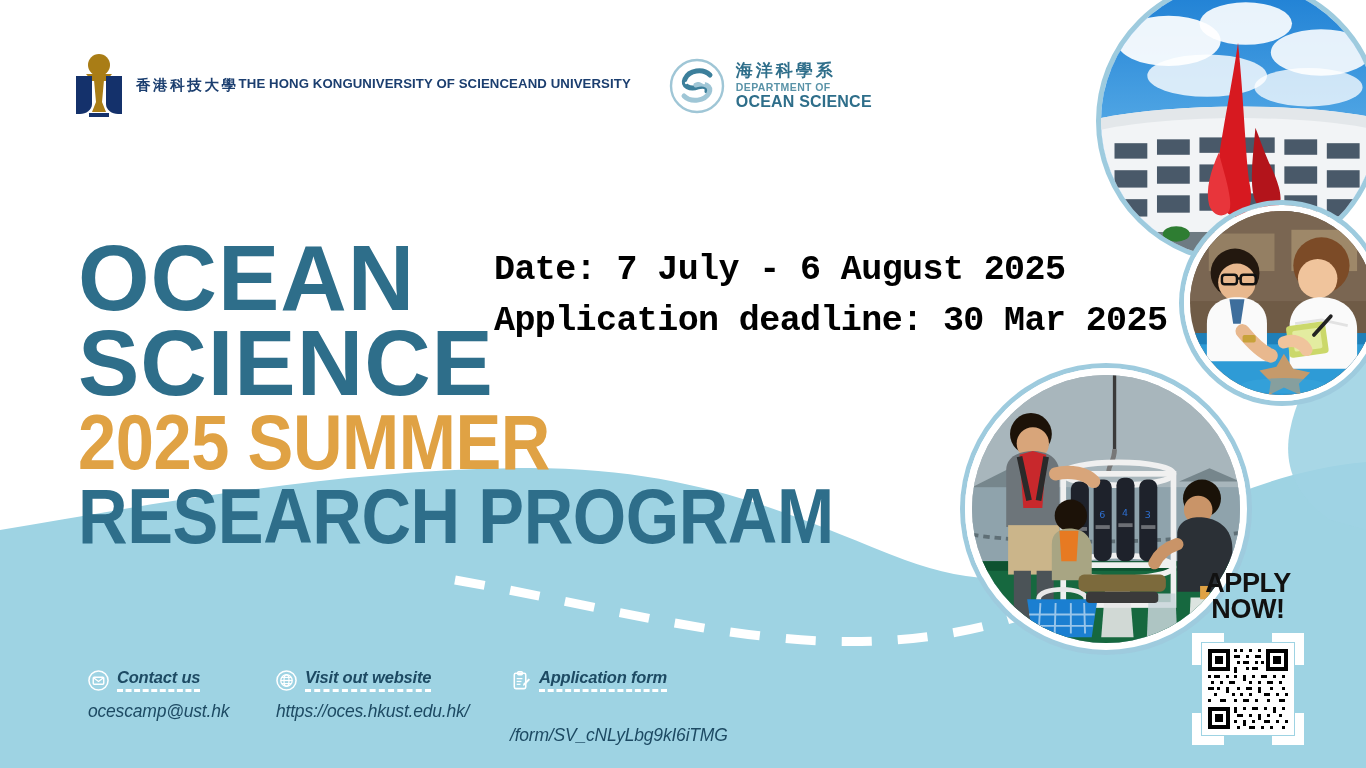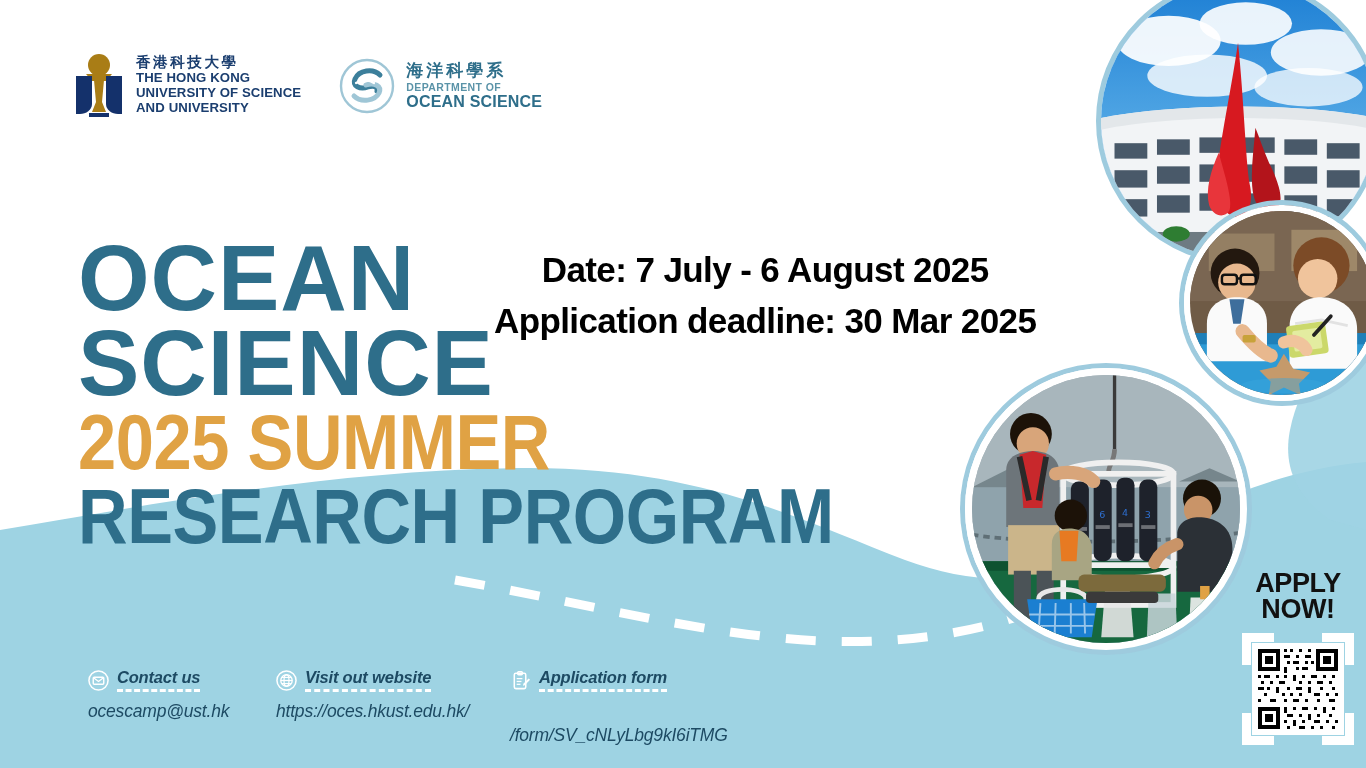--- a/index.html
+++ b/index.html
@@ -18,21 +18,21 @@
   }
 
   
   .bg-wave { position: absolute; left: 0; top: 0; width: 1366px; height: 768px; }
 
   
   .logo-row { position: absolute; left: 72px; top: 52px; display: flex; align-items: flex-start; gap: 38px; }
 
   .hkust-logo { display: flex; align-items: center; gap: 10px; }
   .hkust-mark { width: 54px; height: 66px; flex: none; }
-  .hkust-text { display: flex; flex-direction: column; line-height: 1.13; }
+  .hkust-text { display: flex; line-height: 1.13; }
   .hkust-cn {
     font-size: 14.5px; font-weight: 700; color: #1B3E6F;
     letter-spacing: 2.6px; font-family: "DejaVu Sans", sans-serif;
   }
   .hkust-en { font-size: 13.2px; font-weight: 600; color: #1B3E6F; letter-spacing: 0.1px; }
 
   .dos-logo { display: flex; align-items: center; gap: 11px; margin-top: 6px; }
   .dos-mark { width: 56px; height: 56px; flex: none; }
   .dos-text { display: flex; flex-direction: column; line-height: 1.12; }
   .dos-cn {
@@ -55,43 +55,42 @@
     font-family: "Liberation Sans", sans-serif;
   }
   .hl-gold { color: #E0A244; }
   .hl-teal { color: #2E6E8A; }
 
   
   .dates { position: absolute; left: 494px; top: 245px; color: #000000; }
   .date-line {
     font-size: 35px; font-weight: 800; line-height: 1.45;
     letter-spacing: -0.6px; white-space: nowrap;
-    font-family: Liberation Sans, sans-serif;
-    text-align: center;
+    font-family: Liberation Mono, monospace;
   }
 
   
   .photo { position: absolute; border-radius: 50%; overflow: hidden; }
   .photo > svg { display: block; width: 100%; height: 100%; }
 
   .photo-campus {
     left: 1096px; top: -22px; width: 286px; height: 286px;
     border: 5px solid #9ECBDE;
   }
   .photo-lab {
     left: 1184px; top: 205px; width: 196px; height: 196px;
     border: 6px solid #ffffff; box-shadow: 0 0 0 5px #9ECBDE;
   }
   .photo-boat {
     left: 965px; top: 368px; width: 282px; height: 282px;
     border: 7px solid #ffffff; box-shadow: 0 0 0 5px #9ECBDE;
   }
 
   
-  .apply-block { position: absolute; left: 1238px; top: 570px; width: 120px; text-align: center; }
+  .apply-block { position: absolute; left: 1188px; top: 570px; width: 120px; text-align: center; }
   .apply-text {
     font-size: 27px; font-weight: 800; color: #111111; line-height: 0.98;
     letter-spacing: -0.4px; font-family: "Liberation Sans", sans-serif;
   }
   .qr-wrap { position: relative; width: 112px; height: 112px; margin: 10px auto 0; }
   .qr-wrap svg { display: block; }
 
   
   .footer { position: absolute; left: 88px; top: 668px; display: flex; align-items: flex-start; gap: 0; }
   .fcol { display: flex; flex-direction: column; font-style: italic; }

